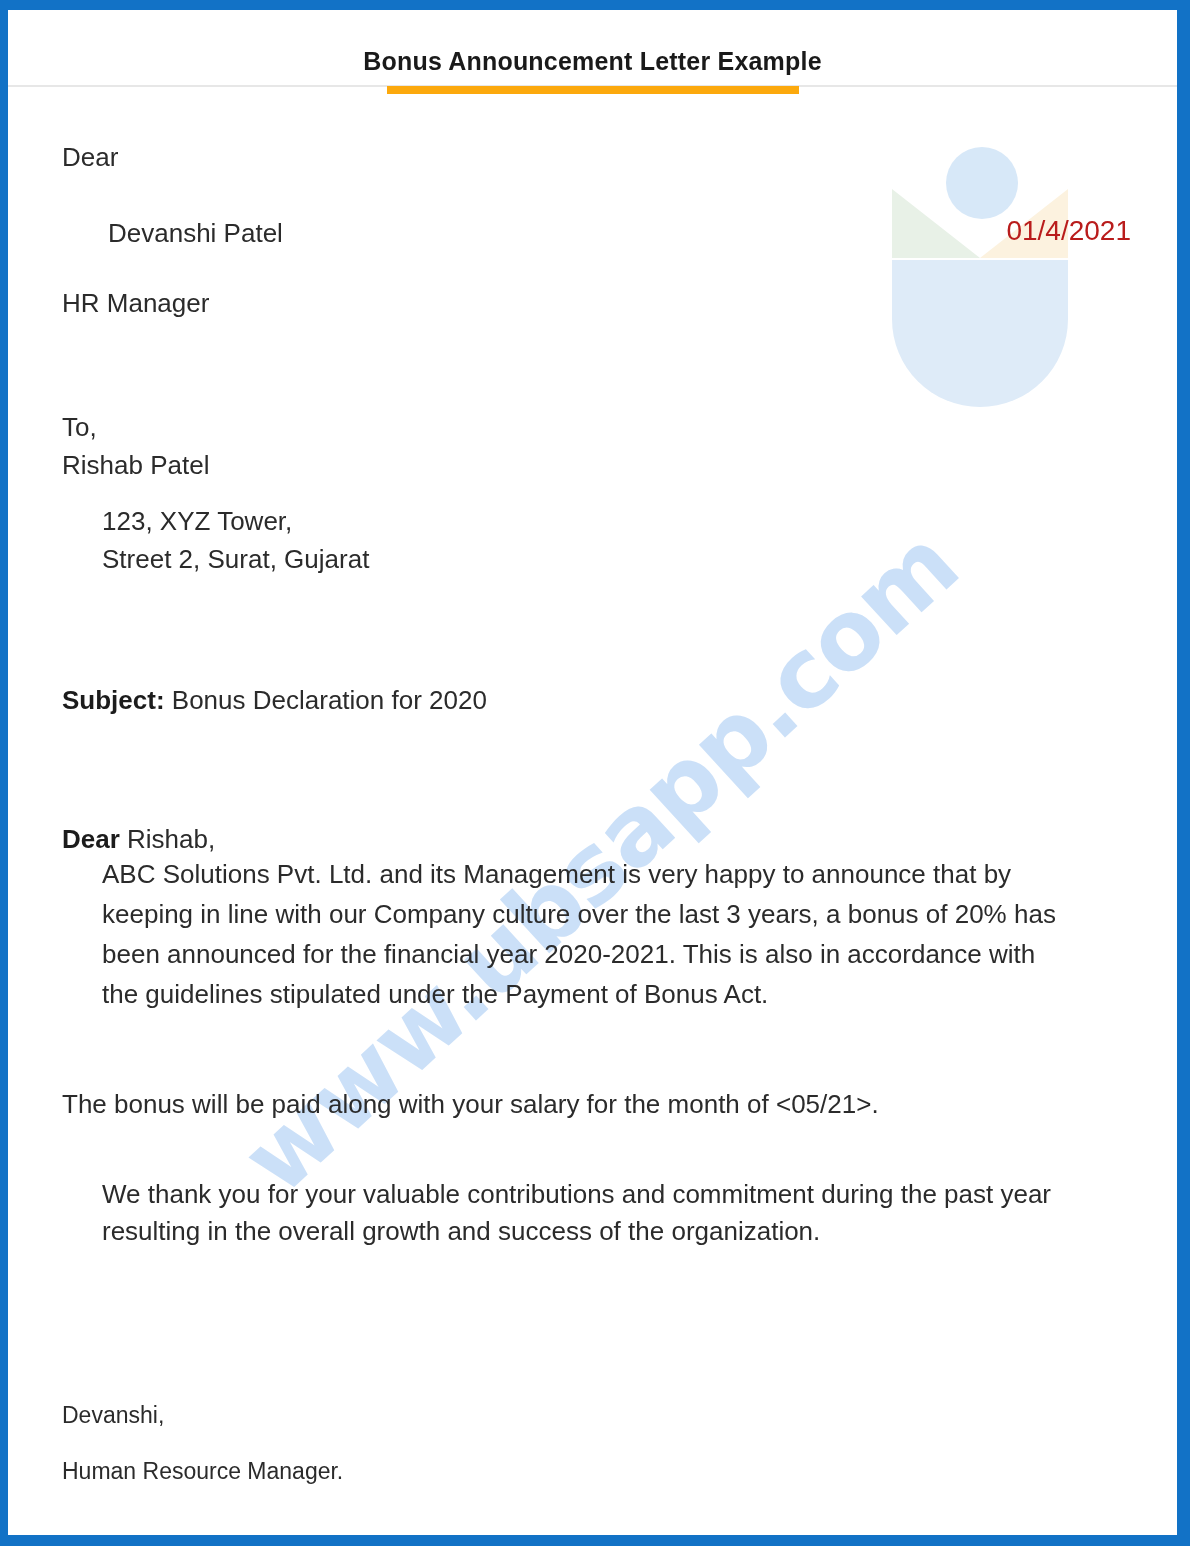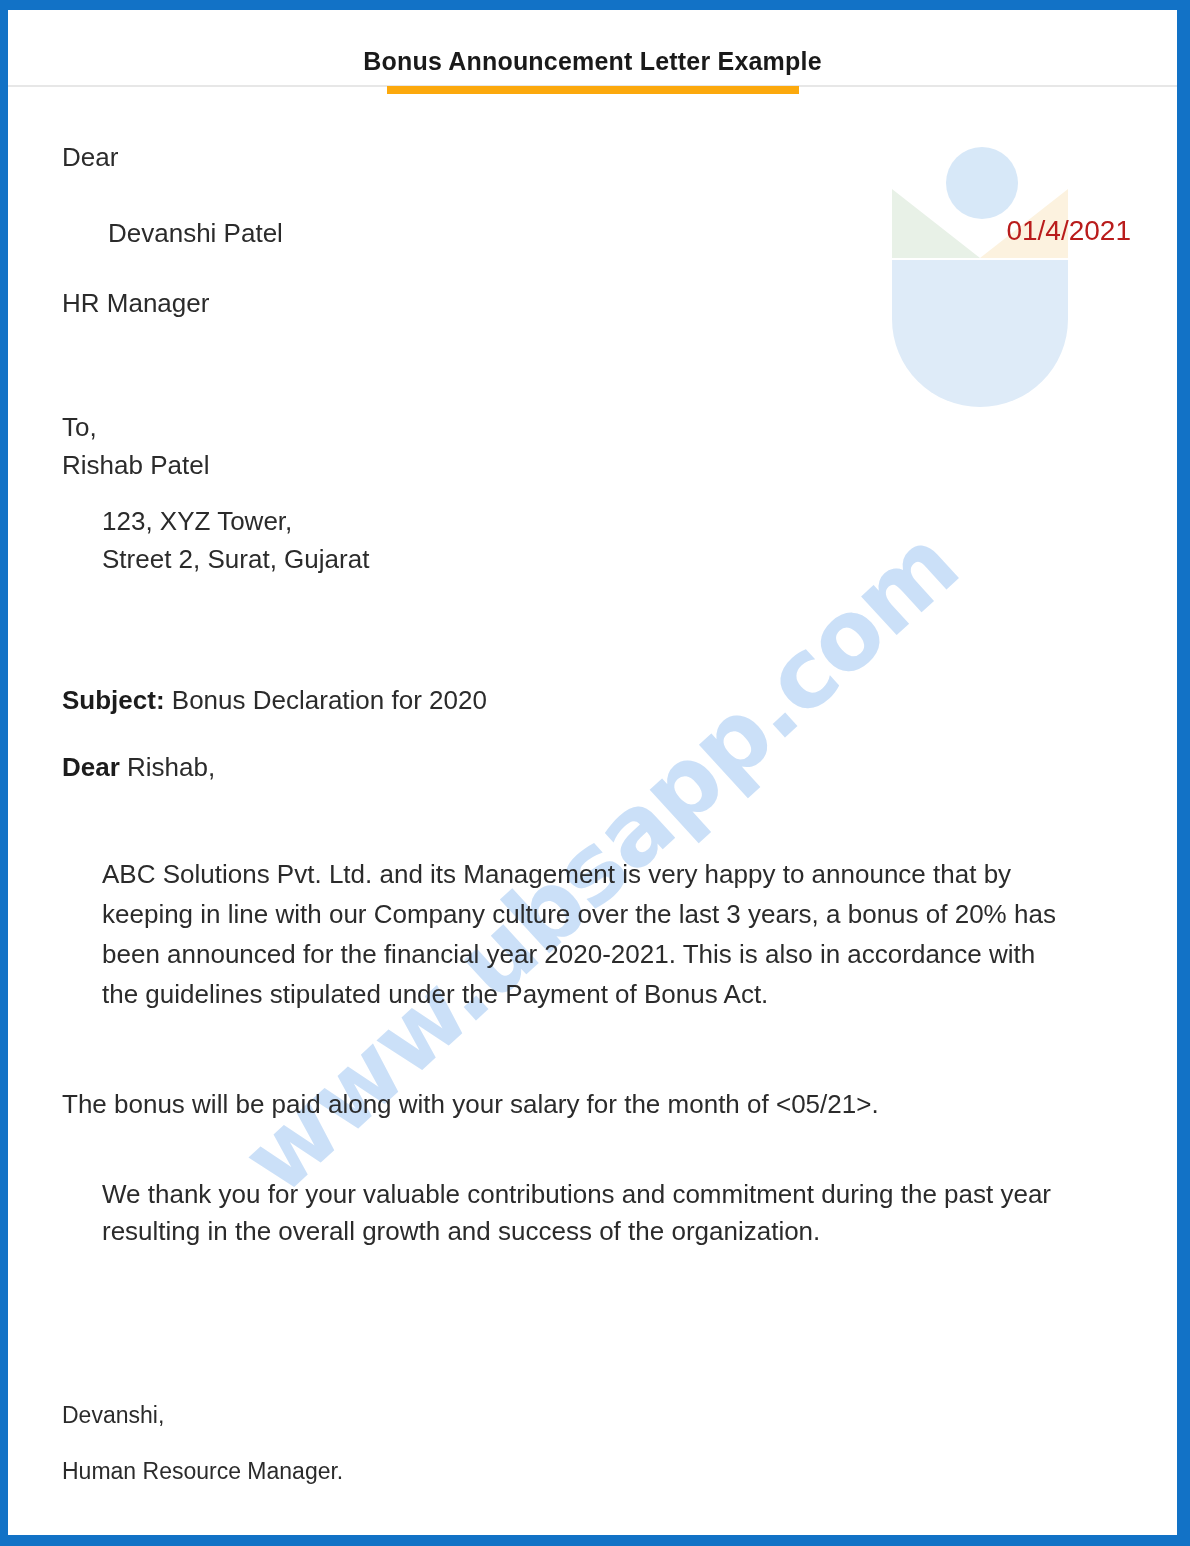--- a/index.html
+++ b/index.html
@@ -59,21 +59,21 @@
   .b { font-weight:bold; color:#1c1c1c; }
 
   .from   { top:130px; }
   .sender { top:206px;margin-left:46px; }
   .date   { left:auto; right:46px; top:204px; font-size:28px; color:#b91c1c; }
   .role   { top:276px; }
   .to     { top:384px;margin-top:16px; }
   .rname  { top:438px; }
   .addr   { top:492px; line-height:38px; }
   .subj   { top:673px; }
-  .dear   { top:740px; }
+  .dear   { top:812px; }
   .p1     { top:844px;  line-height:40px; }
   .p2     { top:1077px; }
   .p3     { top:1166px; line-height:37px; }
   .small  { font-size:23px; line-height:30px; }
   .close  { top:1390px; }
   .sig    { top:1446px; }
 </style>
 </head>
 <body>
 

